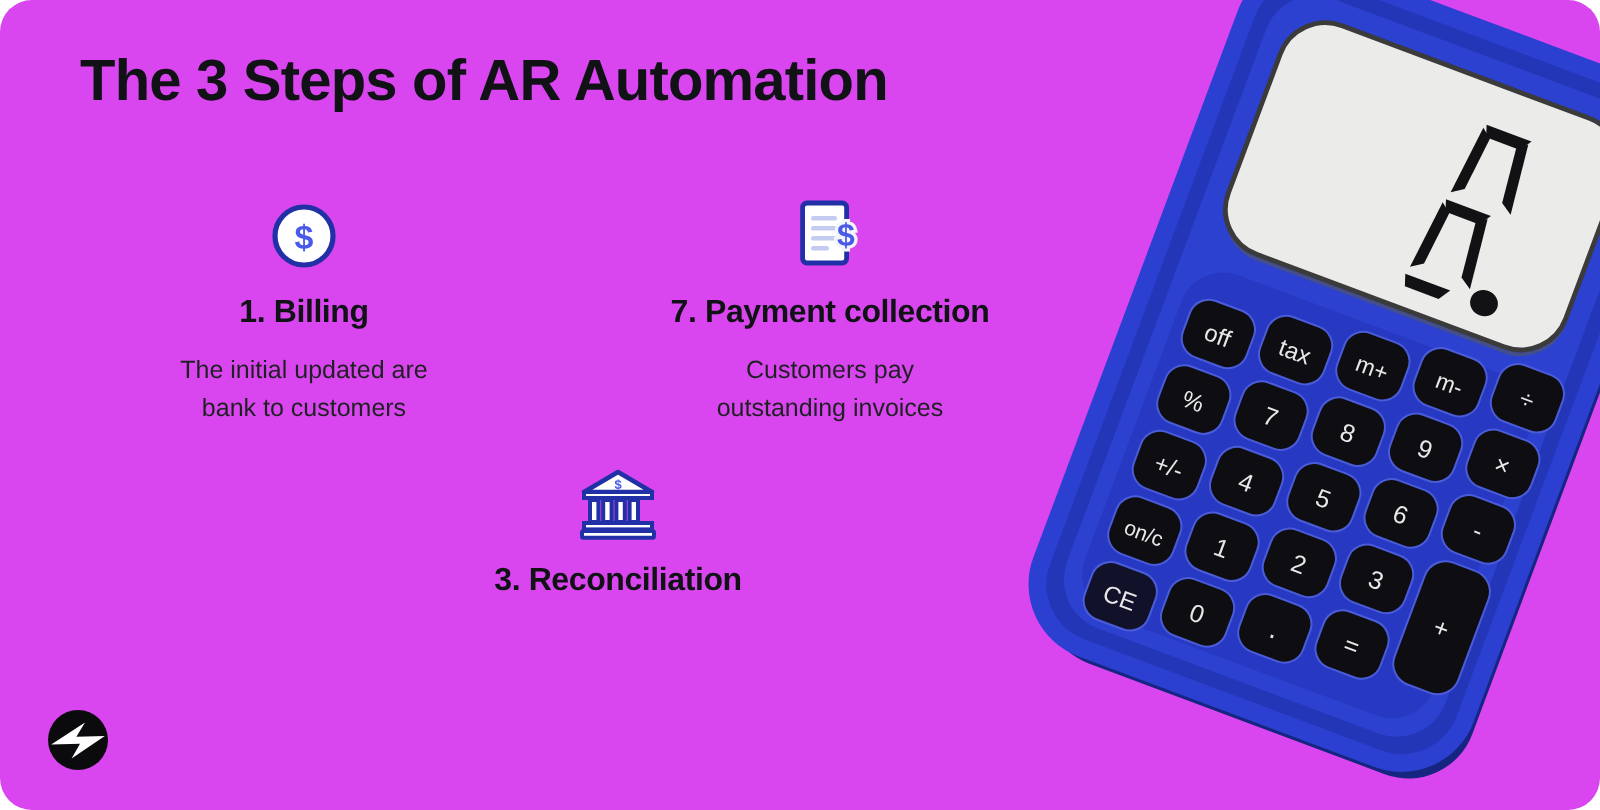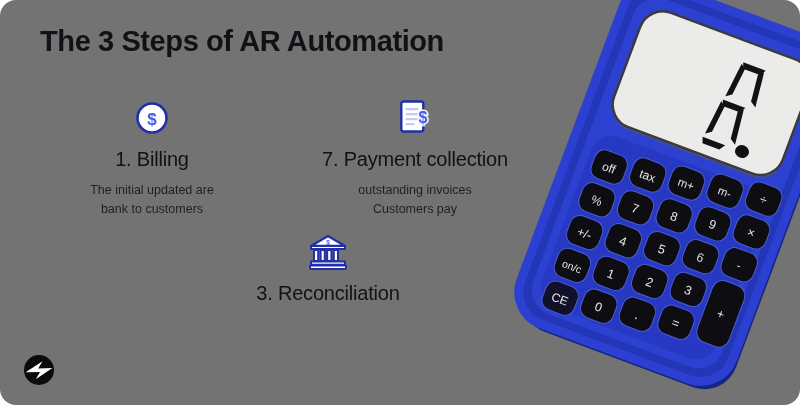--- a/index.html
+++ b/index.html
@@ -5,21 +5,21 @@
   html,body{margin:0;padding:0;}
   body{
     width:800px;height:405px;
     background:#ffffff;
     font-family:"Liberation Sans", sans-serif;
     overflow:hidden;
   }
   #infographic{
     position:relative;
     width:800px;height:405px;
-    background:#737373;
+    background:#d946ef;
     border-radius:16px;
     overflow:hidden;
   }
 
   
   #page-title{
     position:absolute;
     left:40px; top:25px;
     font-size:29px;
     font-weight:bold;
@@ -35,36 +35,36 @@
     color:#1a1a1c;
   }
   .step-icon{
     display:flex;
     align-items:center;
     justify-content:center;
     height:44px;
     margin-bottom:8px;
   }
   .step-title{
-    font-size:20px;
-    font-weight:normal;
+    font-size:16px;
+    font-weight:bold;
     color:#111216;
     letter-spacing:-0.2px;
     margin-bottom:10px;
     white-space:nowrap;
   }
   .step-desc{
     font-size:12.5px;
     line-height:1.55;
     color:#1f2023;
   }
 
   #step-1{ left:52px;  top:96px; width:200px; }
   #step-2{ left:292px; top:96px; width:246px; }
-  #step-3{ left:148px; top:230px; width:360px; }
+  #step-3{ left:129px; top:230px; width:360px; }
 
   
   #logo{
     position:absolute;
     left:22px; bottom:18px;
     width:34px;height:34px;
   }
 
   
   #calculator-illustration{
@@ -100,22 +100,22 @@
         <rect x="3.3" y="2.5" width="22" height="30" rx="2.2" fill="#ffffff" stroke="#2230a8" stroke-width="2.4"></rect>
         <rect x="7.5" y="9" width="13" height="2.3" rx="1.1" fill="#c3cbf0"></rect>
         <rect x="7.5" y="14" width="13" height="2.3" rx="1.1" fill="#c3cbf0"></rect>
         <rect x="7.5" y="19" width="13" height="2.3" rx="1.1" fill="#c3cbf0"></rect>
         <rect x="7.5" y="24" width="9" height="2.3" rx="1.1" fill="#c3cbf0"></rect>
         <text x="25" y="24" text-anchor="middle" font-family="Liberation Sans, sans-serif" font-size="16" font-weight="bold" fill="#4a5ae8" stroke="#f4f5f7" stroke-width="3.2" paint-order="stroke">$</text>
       </svg>
     </div>
     <div class="step-title">7. Payment collection</div>
     <div class="step-desc">
+      <div>Customers pay</div>
       <div>outstanding invoices</div>
-      <div>Customers pay</div>
     </div>
   </div>
 
   <div class="step" id="step-3">
     <div class="step-icon">
       <svg width="40" height="38" viewBox="0 0 40 38" aria-hidden="true">
         <polygon points="20,3 37,13 3,13" fill="#ffffff" stroke="#2230a8" stroke-width="2.3" stroke-linejoin="round"></polygon>
         <text x="20" y="11.5" text-anchor="middle" font-family="Liberation Sans, sans-serif" font-size="6.5" font-weight="bold" fill="#4a5ae8">$</text>
         <rect x="3" y="13" width="34" height="3" fill="#ffffff" stroke="#2230a8" stroke-width="2"></rect>
         <rect x="6" y="17" width="4.2" height="11" fill="#ffffff" stroke="#2230a8" stroke-width="2"></rect>

